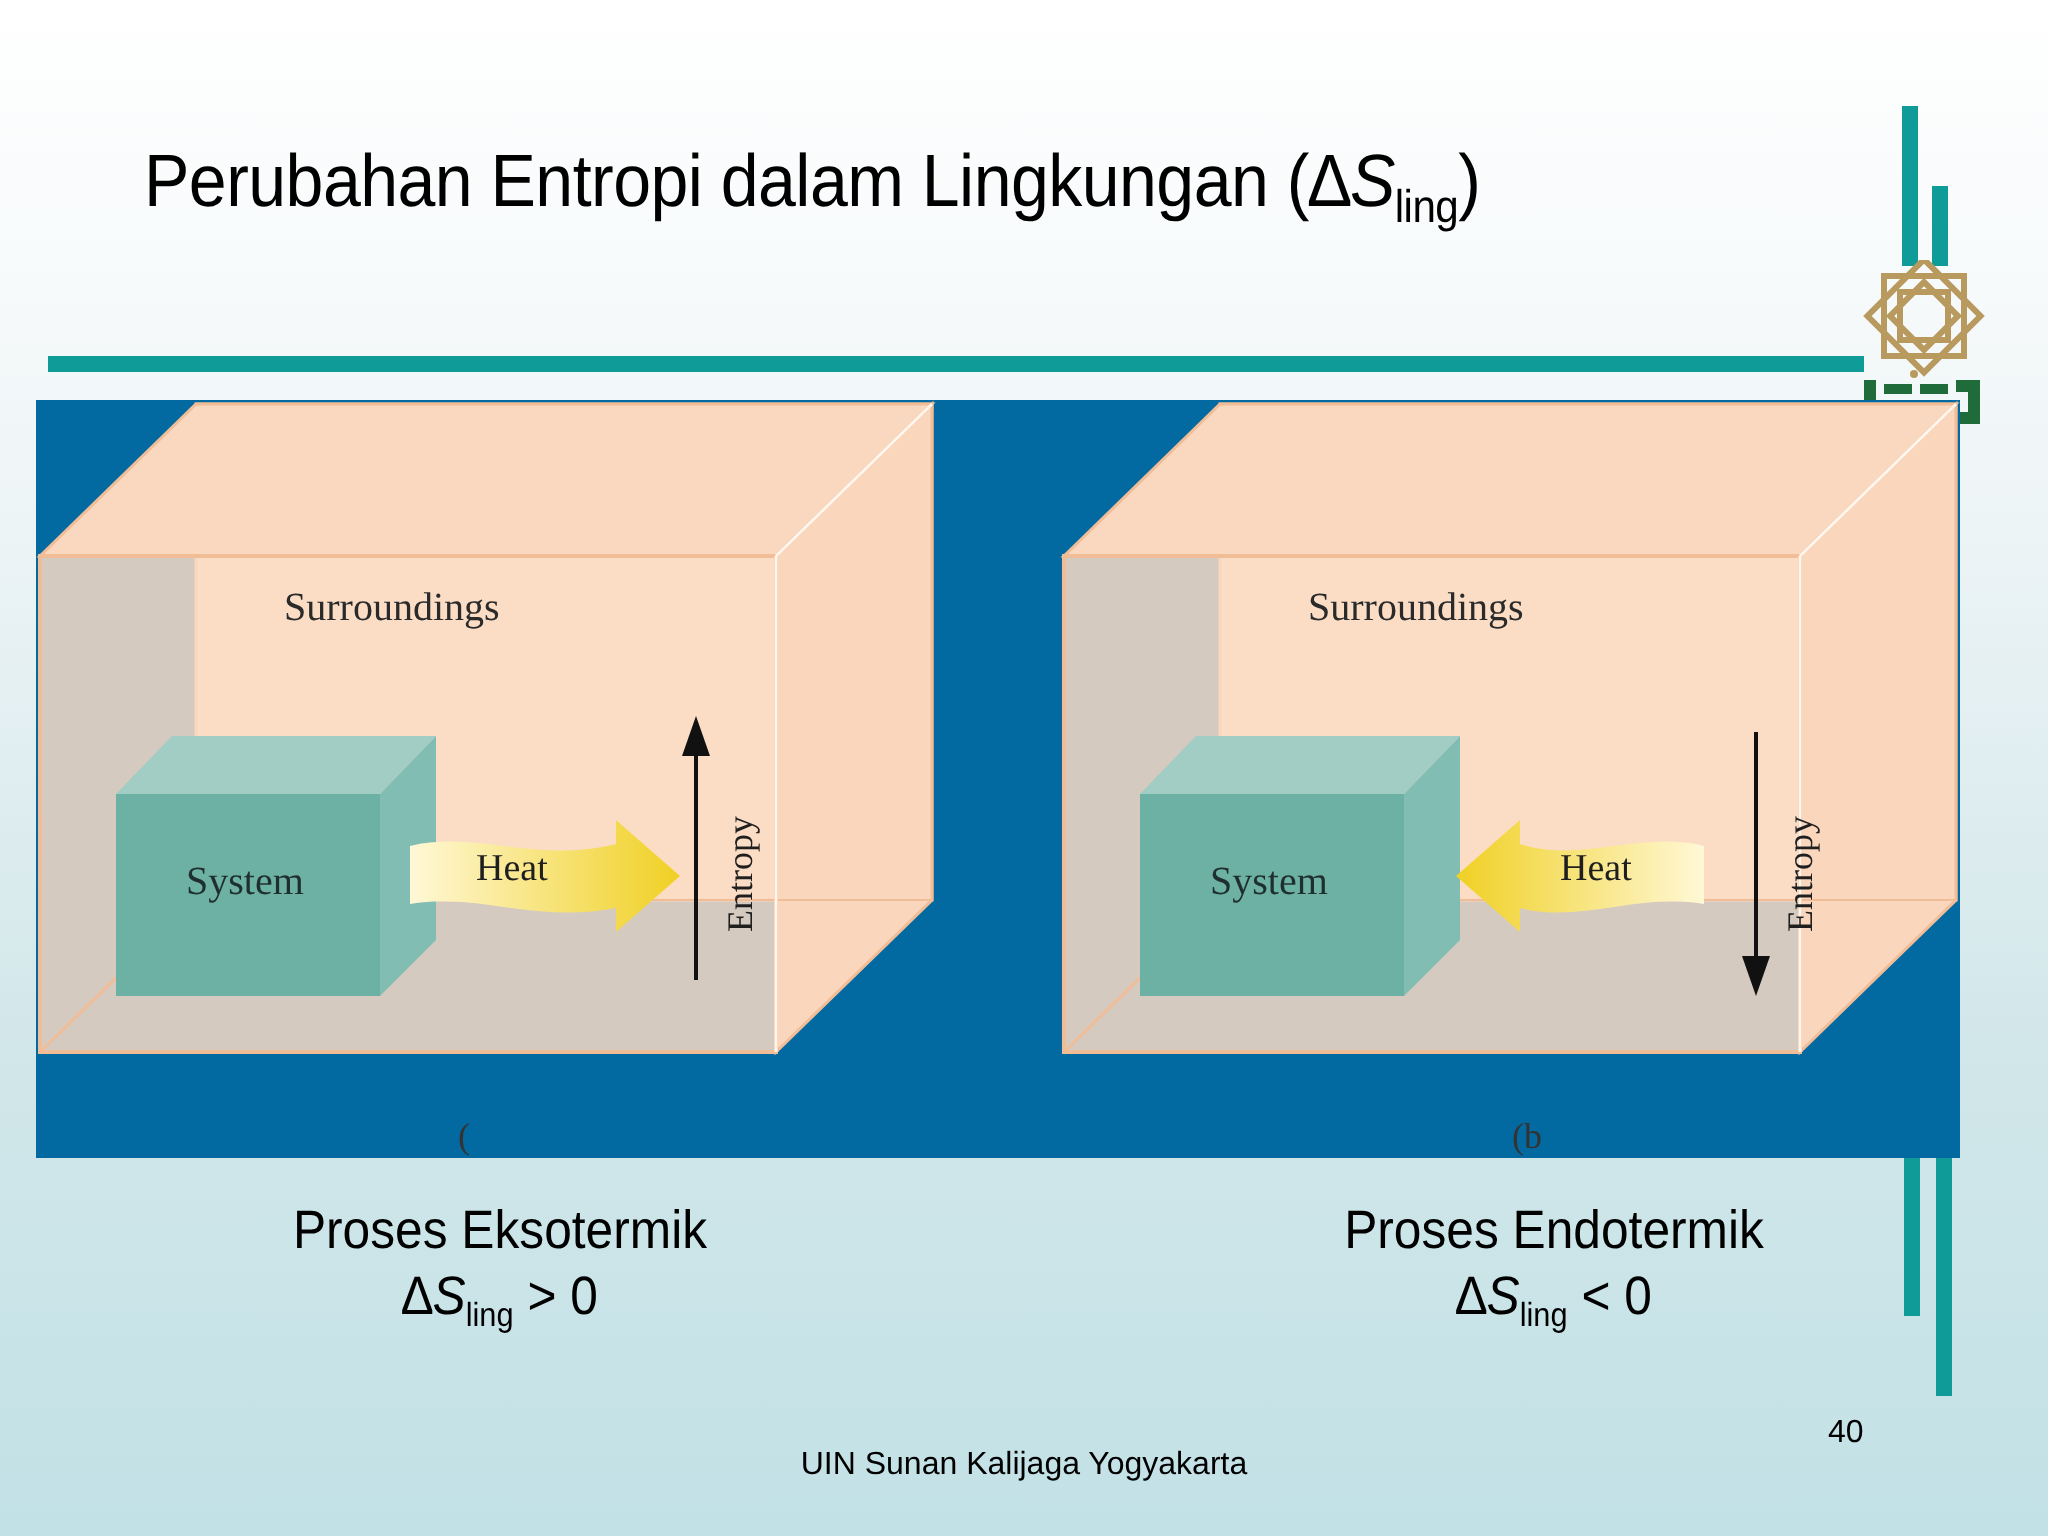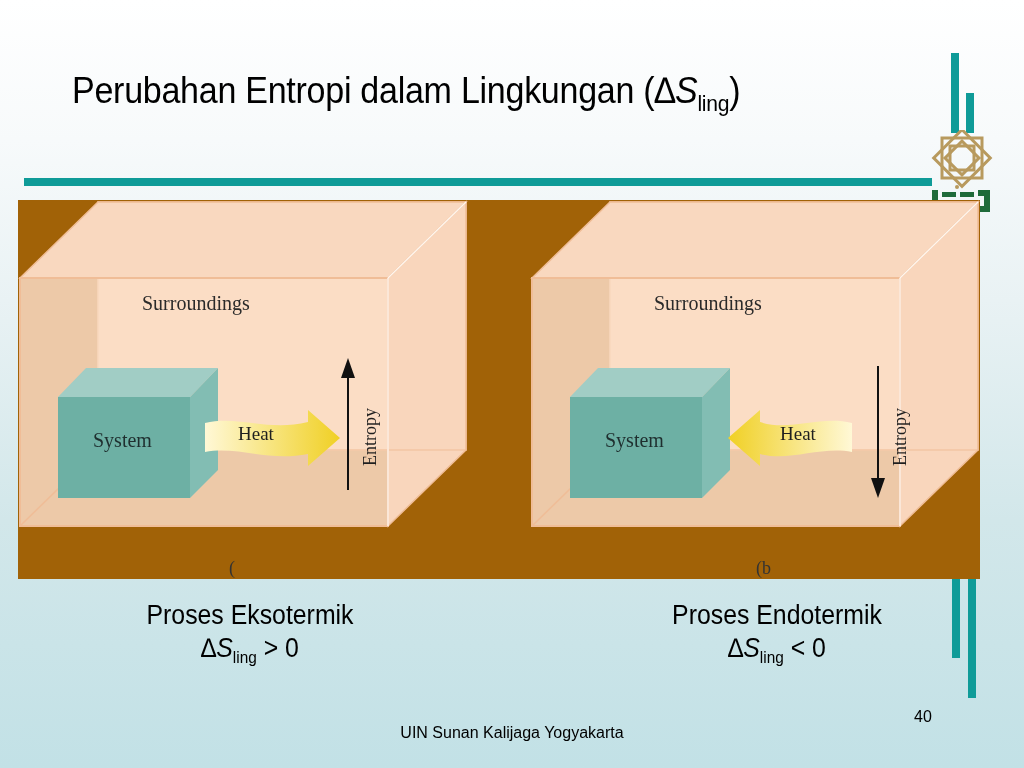--- a/index.html
+++ b/index.html
@@ -14,21 +14,21 @@
     transform: scaleX(0.92); transform-origin:left top;
   }
   .title sub, .formula sub { font-size:0.62em; vertical-align:-0.35em; }
   .ital { font-style:italic; }
   .hrule {
     position:absolute; left:24px; top:178px; width:908px; height:8px; background:#0f9b98;
   }
   .vbar { position:absolute; background:#0f9b98; }
   .logo { position:absolute; left:930px; top:130px; width:66px; height:90px; }
   .figure {
-    position:absolute; left:18px; top:200px; width:962px; height:379px; background:#a16207;
+    position:absolute; left:18px; top:200px; width:962px; height:379px; background:#0369a1;
   }
   .figpanel { position:absolute; top:0; }
   .caption {
     position:absolute; font-size:27px; color:#000; text-align:center; white-space:nowrap;
     transform: scaleX(0.92);
   }
   .footer {
     position:absolute; left:0; width:1024px; top:724px; text-align:center;
     font-size:16px; color:#000;
   }

